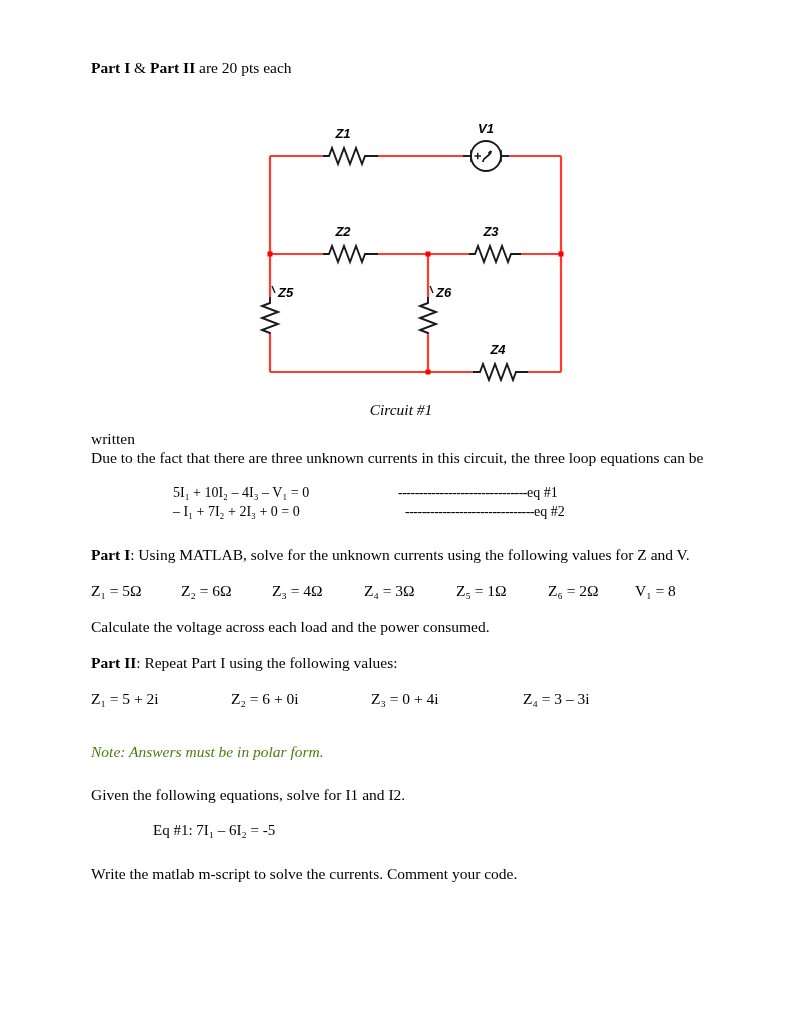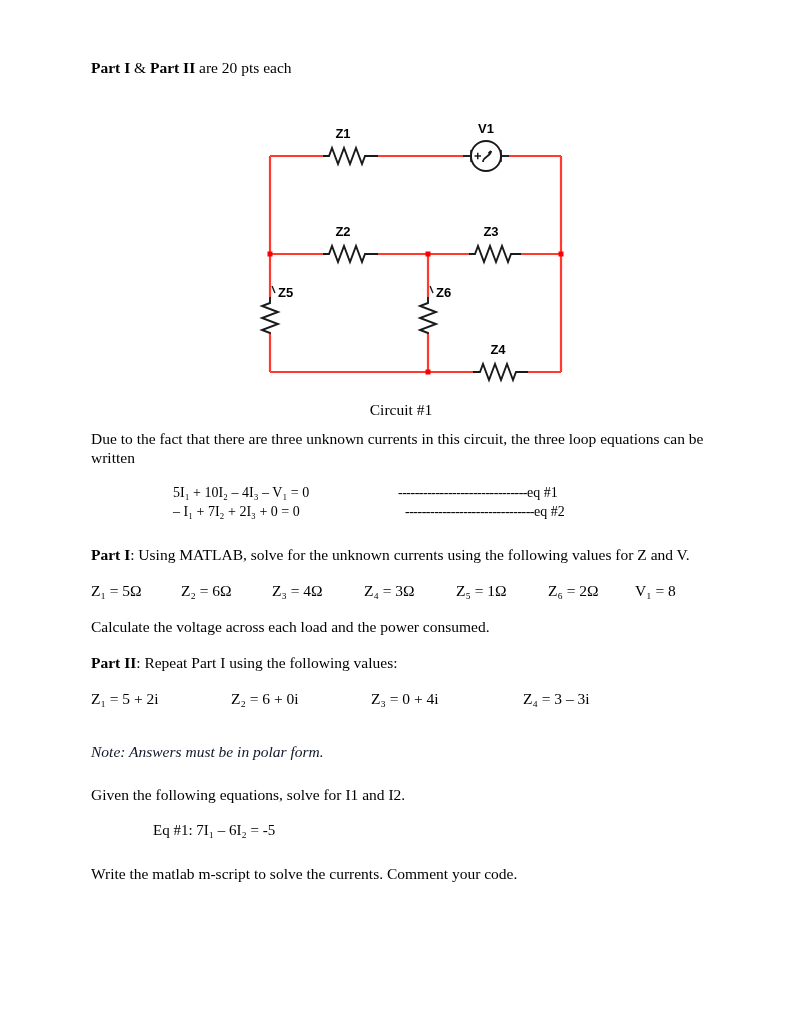--- a/index.html
+++ b/index.html
@@ -37,29 +37,30 @@
     line-height: 19px;
   }
 
   .gap-s { height: 11px; }
   .gap-m { height: 17px; }
   .gap-l { height: 24px; }
 
   b { font-weight: bold; }
 
   .note {
-    color: #0f172a;
+    color: #4d7c0f;
     font-style: italic;
   }
 
   
   .circuit-wrap {
     position: relative;
     width: 620px;
     height: 300px;
+    font-style: italic;
   }
   .circuit-caption {
     text-align: center;
     font-size: 15.5px;
     width: 620px;
     position: absolute;
     top: 307px;
     left: 0;
   }
   svg.circuit {
@@ -193,22 +194,22 @@
           <line x1="339" y1="192" x2="342" y2="199"></line>
         </g>
       </svg>
 
       <div class="circuit-caption">Circuit #1</div>
     </div>
 
     <div class="gap-l"></div>
     <div class="gap-s"></div>
 
+    <p class="line">written</p>
     <p class="line">Due to the fact that there are three unknown currents in this circuit, the three loop equations can be</p>
-    <p class="line">written</p>
 
     <div class="gap-m"></div>
 
     <div class="eqblock">
       <div class="eqrow"><span class="eqlhs" style="width:225px">5I₁ + 10I₂ – 4I₃ – V₁ = 0</span><span class="dashes">-------------------------------</span><span>eq #1</span></div>
       <div class="eqrow"><span class="eqlhs" style="width:232px">– I₁ + 7I₂ + 2I₃ + 0 = 0</span><span class="dashes">-------------------------------</span><span>eq #2</span></div>
     </div>
 
     <div class="gap-l"></div>
 

